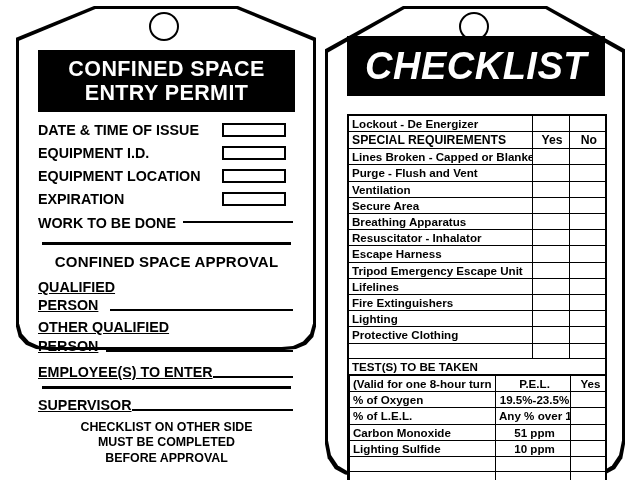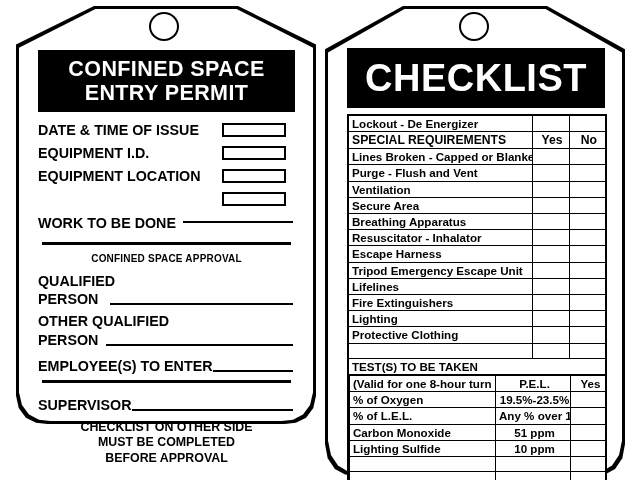--- a/index.html
+++ b/index.html
@@ -69,21 +69,21 @@
     text-align: center;
     letter-spacing: 0.4px;
   }
   .banner .line {
     font-weight: bold;
     line-height: 1.12;
     white-space: nowrap;
   }
 
   
-  #tag-permit { left: 16px; top: 6px; width: 300px; height: 418px; }
+  #tag-permit { left: 16px; top: 6px; width: 300px; height: 344px; }
   #tag-permit .tag-outline { clip-path: polygon(
       26% 0%, 74% 0%, 100% 9.2%,
       100% 93.2%, 99.1% 96.2%, 96.7% 98.5%, 93.3% 99.7%, 89.5% 100%,
       10.5% 100%, 6.7% 99.7%, 3.3% 98.5%, 0.9% 96.2%, 0% 93.2%,
       0% 9.2%); }
   #tag-permit .tag-inner { left: 3px; top: 3px; right: 3px; bottom: 3px;
     clip-path: polygon(
       26% 0%, 74% 0%, 100% 9.4%,
       100% 93.0%, 99.0% 96.1%, 96.6% 98.4%, 93.2% 99.7%, 89.3% 100%,
       10.7% 100%, 6.8% 99.7%, 3.4% 98.4%, 1.0% 96.1%, 0% 93.0%,
@@ -127,27 +127,27 @@
     margin-left: 7px;
     margin-right: 2px;
     margin-bottom: 2px;
   }
   .hr-thick {
     border-top: 3px solid #000;
     margin: 7px 4px 0 4px;
     height: 0;
   }
   .section-title {
-    font-size: 10px;
+    font-size: 15px;
     font-weight: bold;
     text-align: center;
     margin-top: 8px;
     letter-spacing: 0.2px;
   }
-  .approval-block { margin-top: 10px; }
+  .approval-block { margin-top: 10px; text-decoration: underline; }
   .appr-top {
     font-size: 14.3px;
     font-weight: bold;
     line-height: 1.08;
   }
   .appr-line-row {
     display: flex;
     align-items: flex-end;
     height: 18px;
   }
@@ -173,21 +173,21 @@
       0% 9.2%); }
   #tag-checklist .tag-inner { left: 3px; top: 3px; right: 3px; bottom: 3px;
     clip-path: polygon(
       26% 0%, 74% 0%, 100% 9.4%,
       100% 93.0%, 99.0% 96.1%, 96.6% 98.4%, 93.2% 99.7%, 89.3% 100%,
       10.7% 100%, 6.8% 99.7%, 3.4% 98.4%, 1.0% 96.1%, 0% 93.0%,
       0% 9.4%); }
   #tag-checklist .tag-hole { left: 134px; top: 6px; width: 30px; height: 29px; }
 
   #checklist-banner {
-    left: 22px; top: 42px; width: 258px; height: 60px;
+    left: 22px; top: 30px; width: 258px; height: 60px; font-style: italic;
   }
   #checklist-banner .line { font-size: 38px; letter-spacing: 0.5px; }
 
   .cl-table {
     position: absolute;
     left: 22px; top: 108px; width: 258px;
     border-collapse: collapse;
     table-layout: fixed;
     background: #fff;
   }
@@ -246,20 +246,21 @@
         <span class="field-label">EQUIPMENT I.D.</span>
         <span class="field-box"></span>
       </div>
 
       <div class="field-row">
         <span class="field-label">EQUIPMENT LOCATION</span>
         <span class="field-box"></span>
       </div>
 
       <div class="field-row">
+        <span class="field-label">EXPIRATION</span>
         <span class="field-box"></span>
       </div>
 
       <div class="field-row" style="height:25px;">
         <span class="field-label">WORK TO BE DONE</span>
         <span class="field-rule"></span>
       </div>
 
       <div class="hr-thick"></div>
 
@@ -283,21 +284,21 @@
           </div>
         </div>
 
         <div class="appr-line-row" style="margin-top:8px;">
           <span class="lbl">EMPLOYEE(S) TO ENTER</span>
           <span class="field-rule" style="margin-left:0px;"></span>
         </div>
 
         <div class="hr-thick" style="margin-top:6px;"></div>
 
-        <div class="appr-line-row" style="margin-top:12px;">
+        <div class="appr-line-row" style="margin-top:6px;">
           <span class="lbl">SUPERVISOR</span>
           <span class="field-rule" style="margin-left:0px;"></span>
         </div>
 
       </div>
 
       <div class="footer-note">
         <div>CHECKLIST ON OTHER SIDE</div>
         <div>MUST BE COMPLETED</div>
         <div>BEFORE APPROVAL</div>

